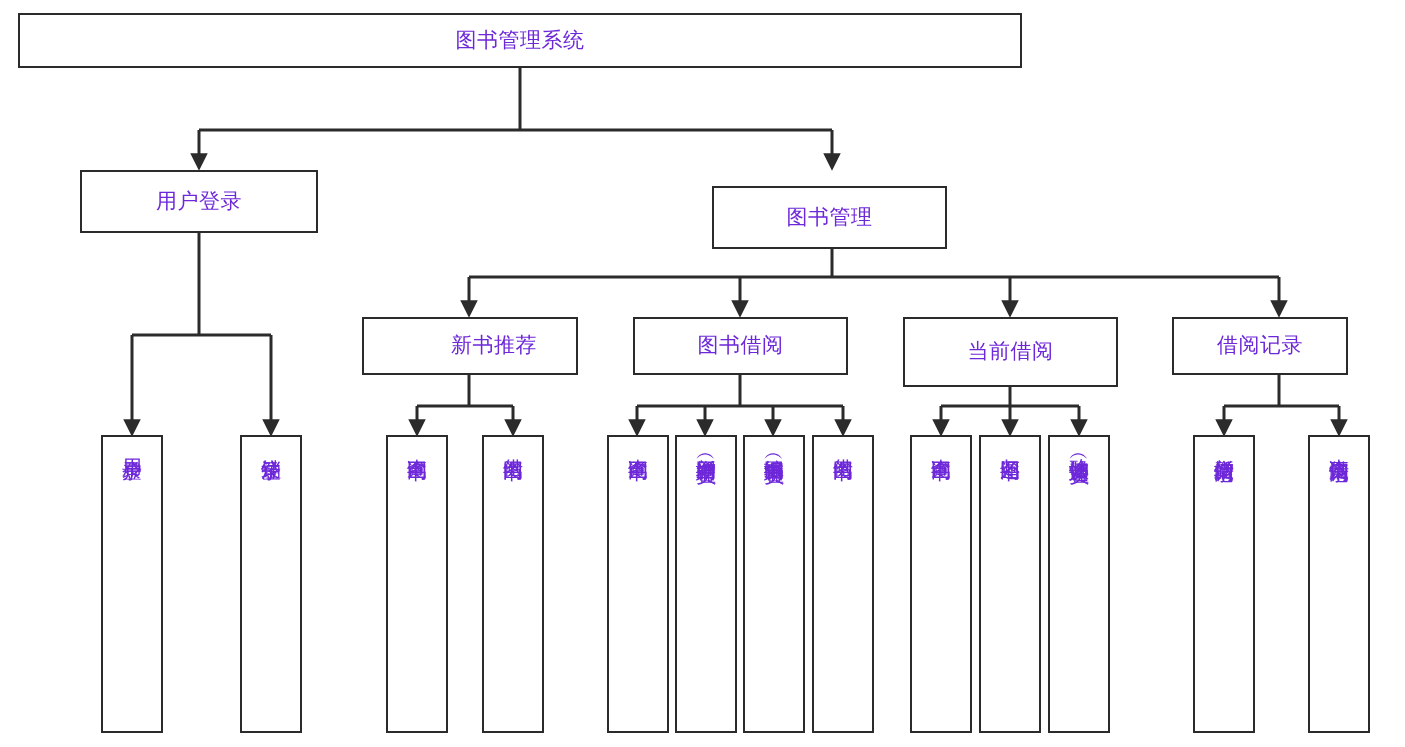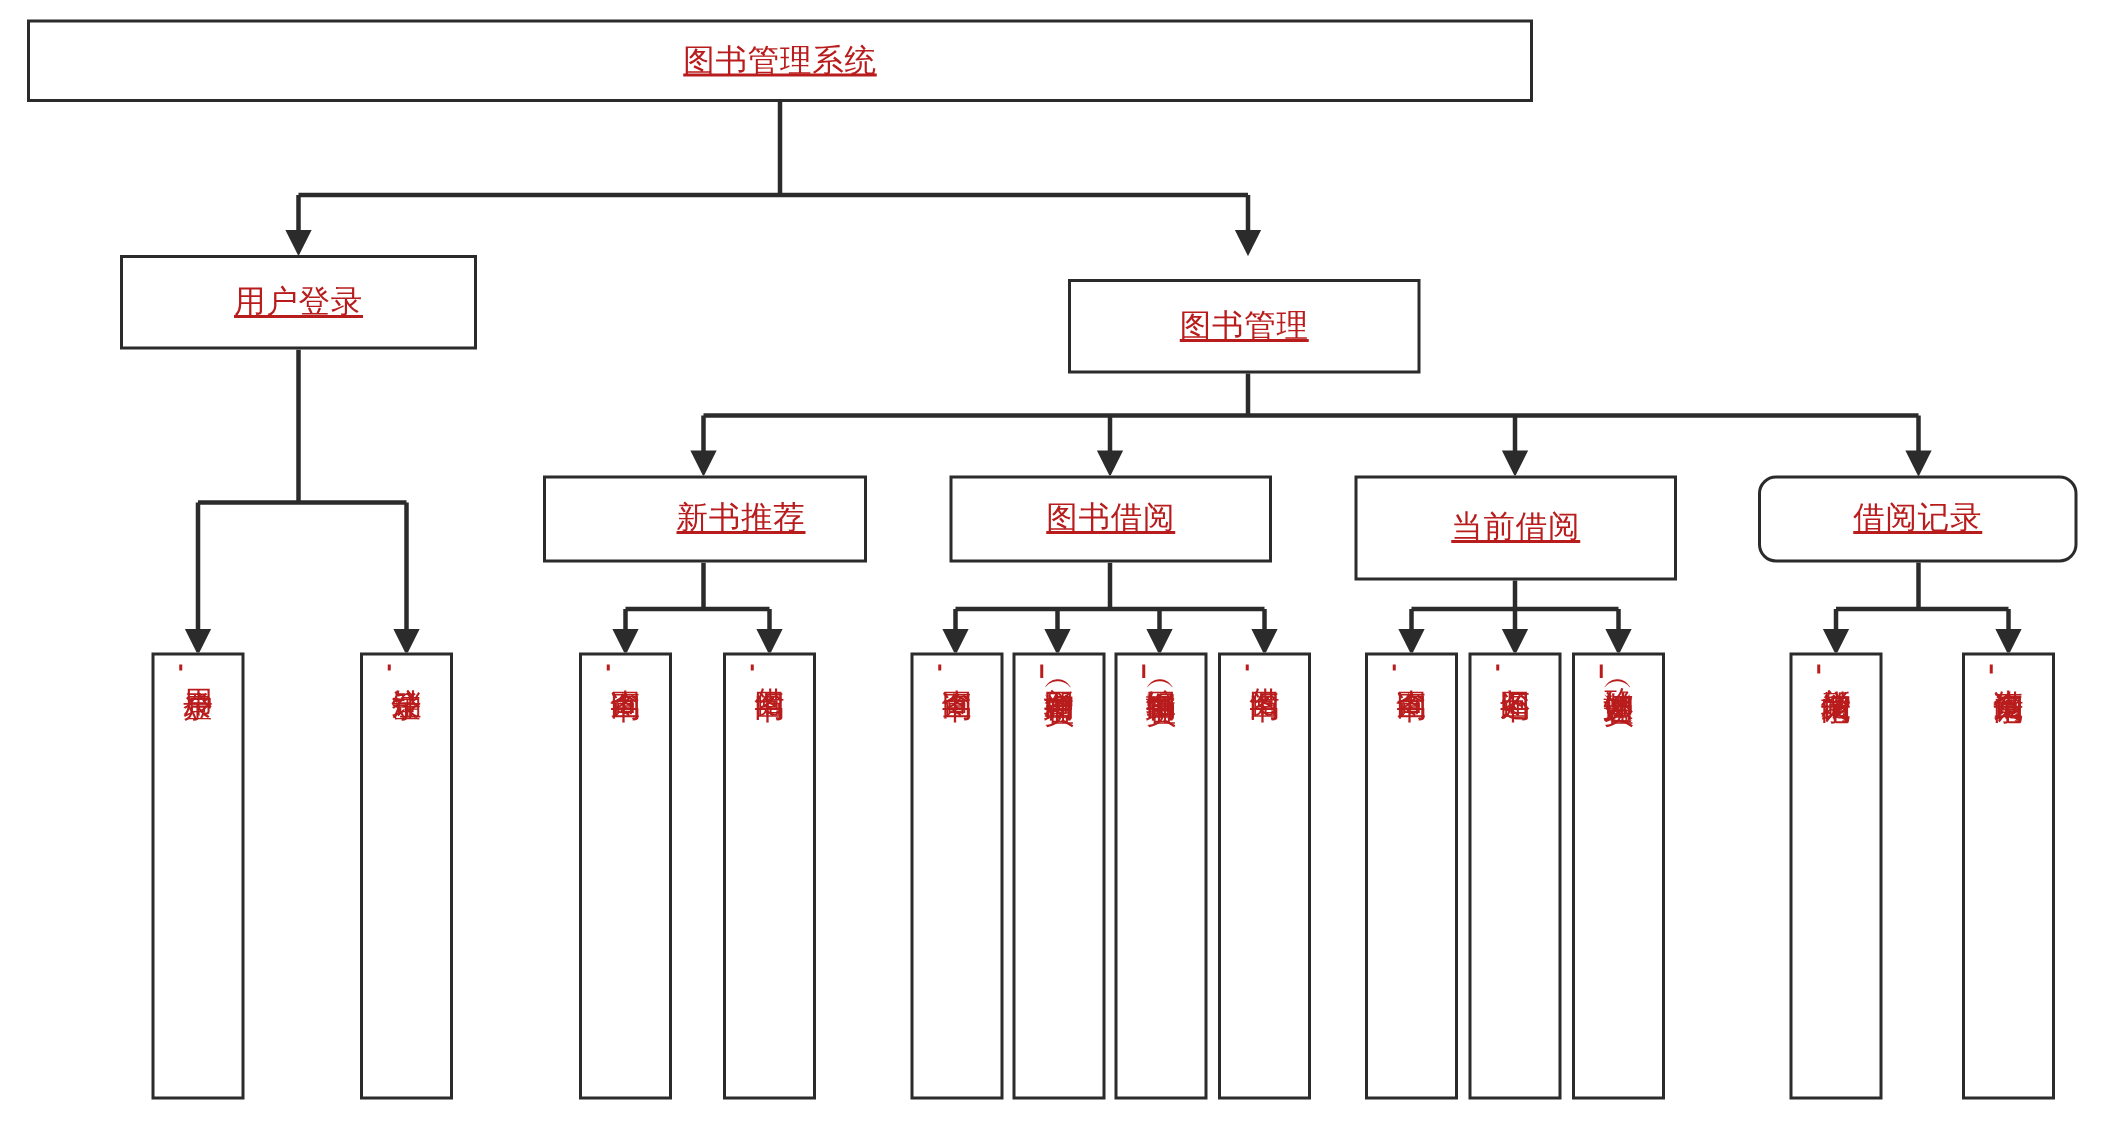--- a/index.html
+++ b/index.html
@@ -32,23 +32,22 @@
     background: #ffffff;
     border: 2px solid #2b2b2b;
     display: flex;
     align-items: center;
     justify-content: center;
     color: #2f2f2f;
   }
   .node-label {
     display: block;
     text-align: center;
-    color: #b91c1c;
+    color: #6d28d9;
     letter-spacing: 0.5px;
-    text-decoration: underline;
   }
   .horiz .node-label {
     writing-mode: horizontal-tb;
     font-size: 21px;
     line-height: 1.2;
   }
   .vert {
     align-items: flex-start;
     justify-content: center;
     padding-top: 6px;
@@ -136,21 +135,21 @@
 
   <div class="node horiz" style="left:362px; top:317px; width:216px; height:58px;padding-left:48px;">
     <span class="node-label">新书推荐</span>
   </div>
   <div class="node horiz" style="left:633px; top:317px; width:215px; height:58px;">
     <span class="node-label">图书借阅</span>
   </div>
   <div class="node horiz" style="left:903px; top:317px; width:215px; height:70px;">
     <span class="node-label">当前借阅</span>
   </div>
-  <div class="node horiz" style="left:1172px; top:317px; width:213px; height:58px;border-radius:12px;">
+  <div class="node horiz" style="left:1172px; top:317px; width:176px; height:58px;">
     <span class="node-label">借阅记录</span>
   </div>
 
   <div class="node vert" style="left:101px; top:435px; width:62px; height:298px;">
     <span class="node-label">用户登录</span>
   </div>
   <div class="node vert" style="left:240px; top:435px; width:62px; height:298px;">
     <span class="node-label">注销登录</span>
   </div>
 

